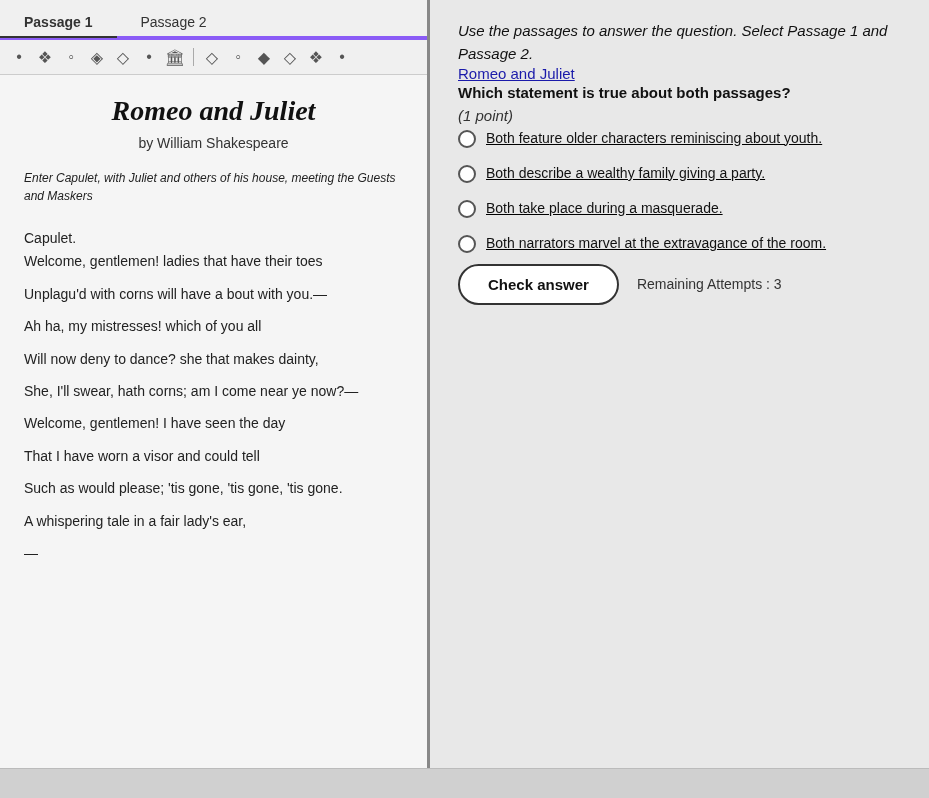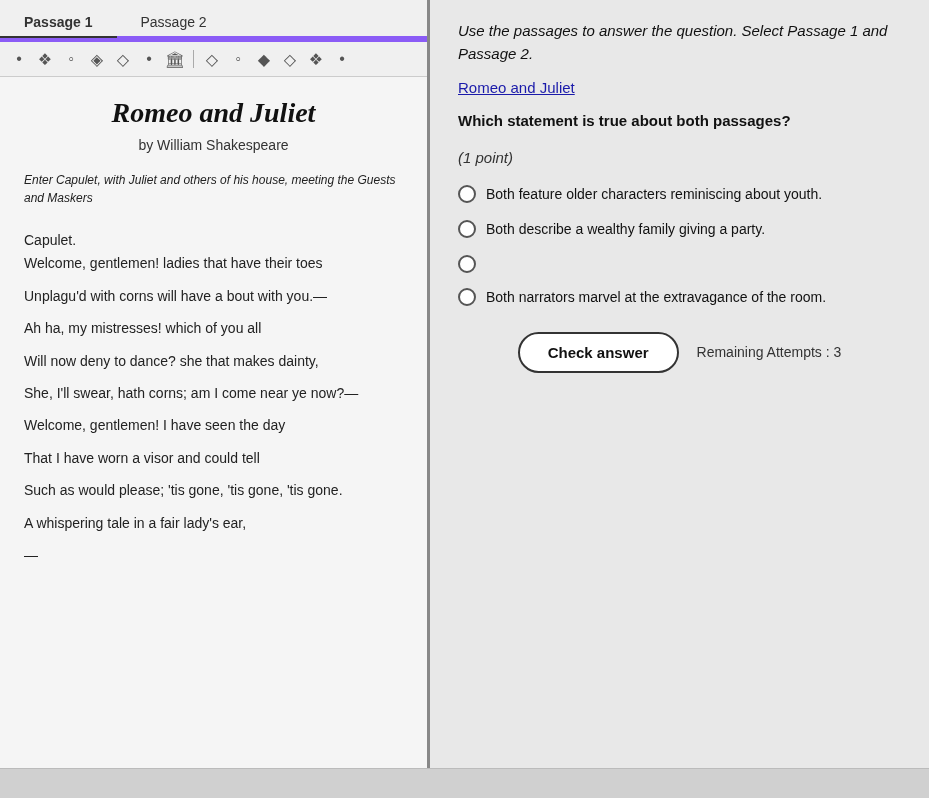--- a/index.html
+++ b/index.html
@@ -27,21 +27,21 @@
     .left-panel {
       width: 430px;
       background: #f5f5f5;
       border-right: 3px solid #888;
       display: flex;
       flex-direction: column;
     }
 
     .tabs-row {
       display: flex;
-      border-bottom: 6px solid #8b5cf6;
+      border-bottom: 4px solid #8b5cf6;
       background: #f0f0f0;
       padding: 8px 0 0 0;
     }
 
     .tab {
       padding: 6px 24px;
       font-size: 14px;
       color: #333;
       cursor: pointer;
       border-bottom: 2px solid transparent;
@@ -124,21 +124,20 @@
       margin-bottom: 1px;
     }
 
     
     .right-panel {
       flex: 1;
       background: #e8e8e8;
       padding: 20px 28px;
       display: flex;
       flex-direction: column;
-      gap: 14px;
     }
 
     .instructions {
       font-size: 15px;
       font-style: italic;
       color: #111;
       line-height: 1.5;
     }
 
     .passage-link {
@@ -164,23 +163,24 @@
 
     .options-list {
       display: flex;
       flex-direction: column;
       gap: 14px;
       margin-top: 4px;
     }
 
     .option-item {
       display: flex;
-      align-items: flex-start;
+      align-items: center;
       gap: 10px;
       cursor: pointer;
+      text-decoration: underline;
     }
 
     .option-radio {
       width: 18px;
       height: 18px;
       border-radius: 50%;
       border: 2px solid #555;
       background: white;
       flex-shrink: 0;
       margin-top: 1px;
@@ -197,21 +197,20 @@
       font-size: 14px;
       color: #111;
       line-height: 1.5;
     }
 
     .check-row {
       display: flex;
       align-items: center;
       gap: 18px;
       margin-top: 10px;
-      justify-content: center;
     }
 
     .check-answer-btn {
       padding: 10px 28px;
       border: 2px solid #333;
       border-radius: 24px;
       background: white;
       font-size: 15px;
       font-weight: bold;
       cursor: pointer;
@@ -289,20 +288,21 @@
         <span class="option-text">Both feature older characters reminiscing about youth.</span>
       </label>
 
       <label class="option-item">
         <input type="radio" class="option-radio" name="answer" style="">
         <span class="option-text">Both describe a wealthy family giving a party.</span>
       </label>
 
       <label class="option-item">
         <input type="radio" class="option-radio" name="answer" style="">
+        <span class="option-text">Both take place during a masquerade.</span>
       </label>
 
       <label class="option-item">
         <input type="radio" class="option-radio" name="answer" style="">
         <span class="option-text">Both narrators marvel at the extravagance of the room.</span>
       </label>
 
     </div>
 
     <div class="check-row">

